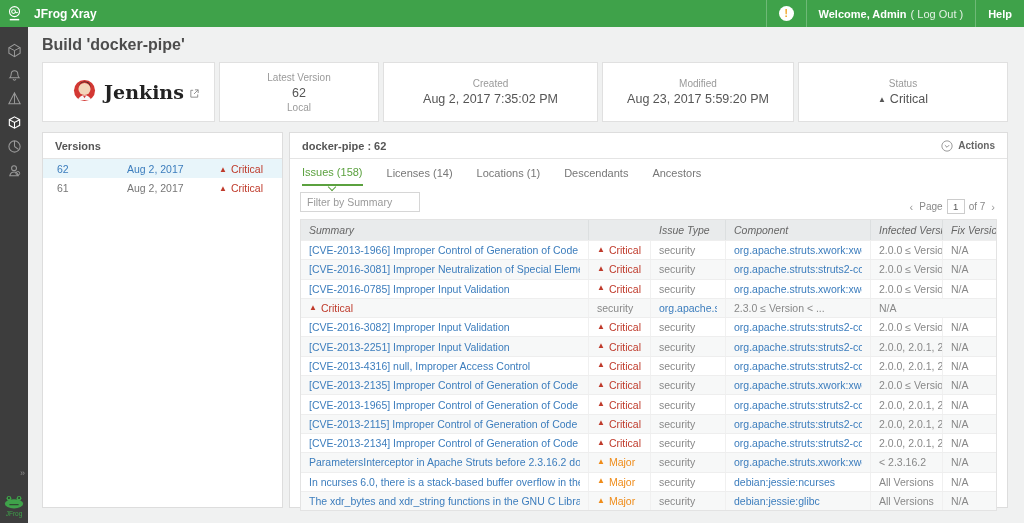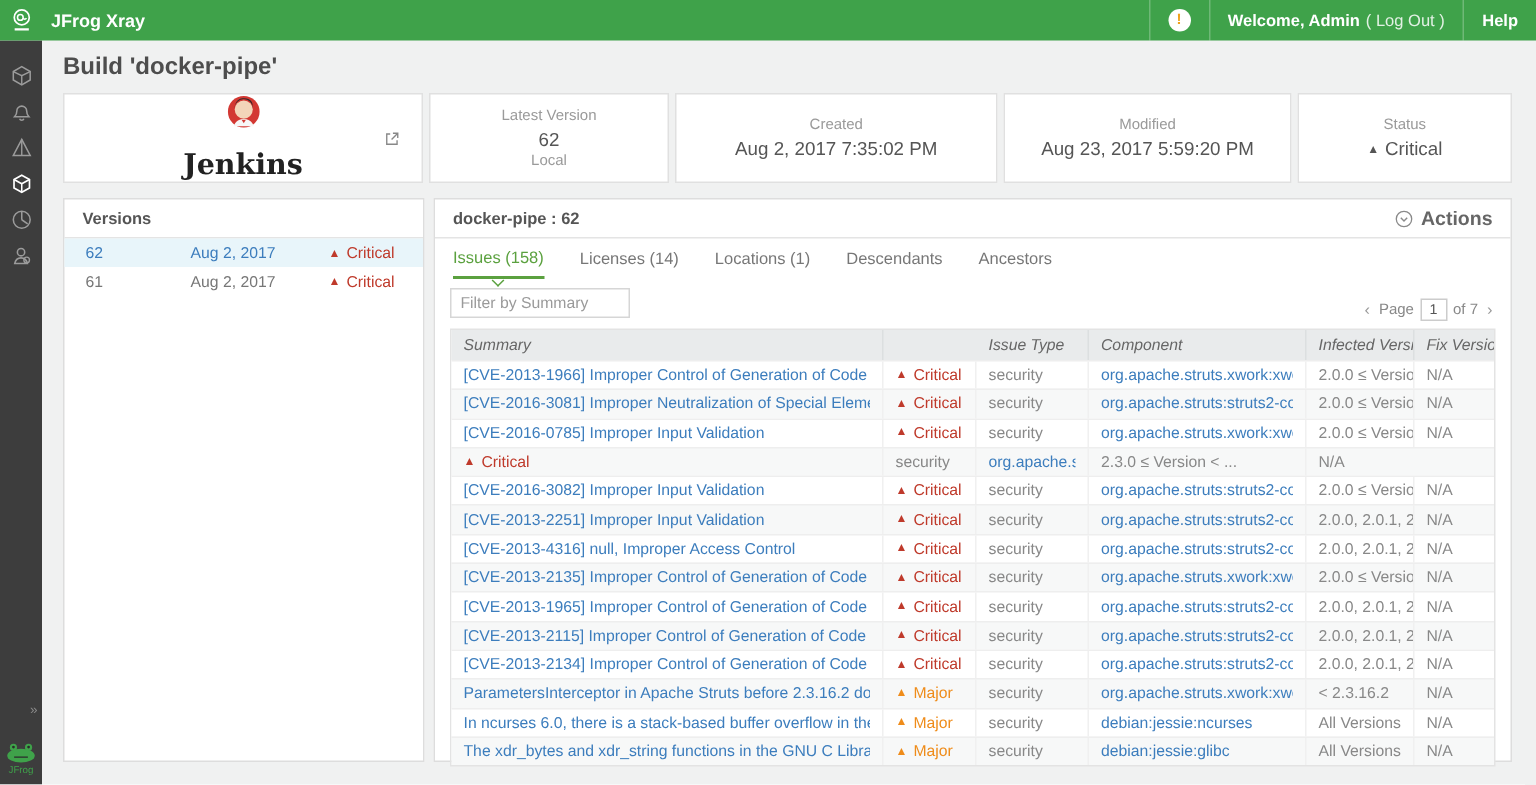--- a/index.html
+++ b/index.html
@@ -45,38 +45,38 @@
     font-weight:bold; color:#4d4d4d; }
 
   
   .info-bar{ position:absolute; left:14px; top:35px; width:966px; height:60px;
     display:flex; gap:4px; }
   .info-cell{ background:#fff; border:1px solid #e0e0e0; height:60px;
     display:flex; flex-direction:column; justify-content:center; align-items:center; }
   .info-cell .lbl{ font-size:10px; color:#9a9a9a; margin-bottom:3px; }
   .info-cell .val{ font-size:12.5px; color:#555; }
   .info-cell .sub{ font-size:10px; color:#9a9a9a; margin-top:2px; }
-  .cell-source{ width:240px; flex-direction:column; position:relative; gap:8px;}
+  .cell-source{ width:173px; flex-direction:row; position:relative; gap:8px;}
   .source-name{ font-family:"DejaVu Serif","Liberation Serif",serif;
     font-weight:bold; font-size:19px; color:#222; }
   .ext-link{ position:absolute; right:14px; top:22px; }
   .cell-latest{ width:160px; } .cell-created{ width:215px; }
   .cell-modified{ width:192px; } .cell-status{ flex:1; }
   .crit-text{ color:#bf3a2b; }
   .tri{ font-size:8px; position:relative; top:-1px; margin-right:4px; }
 
   
   .panel{ position:absolute; top:105px; bottom:15px; background:#fff;
     border:1px solid #ddd; }
   .versions-panel{ left:14px; width:241px; }
   .main-panel{ left:261px; right:16px; }
   .panel-header{ height:26px; border-bottom:1px solid #e4e4e4; display:flex;
     align-items:center; justify-content:space-between; padding:0 12px;
     font-size:11px; font-weight:bold; color:#555; }
-  .actions-btn{ display:flex; align-items:center; gap:5px; font-size:13px;
+  .actions-btn{ display:flex; align-items:center; gap:5px; font-size:10px;
     font-weight:bold; color:#666; }
 
   
   .version-row{ height:19px; display:grid; grid-template-columns:70px 92px 1fr;
     align-items:center; padding-left:14px; font-size:10.5px; color:#777; }
   .version-row.selected{ background:#e8f5fa; }
   .version-row.selected .v-num, .version-row.selected .v-date{ color:#3c7dbd; }
   .v-num{ color:#777; } .v-status{ color:#bf3a2b; }
 
   

